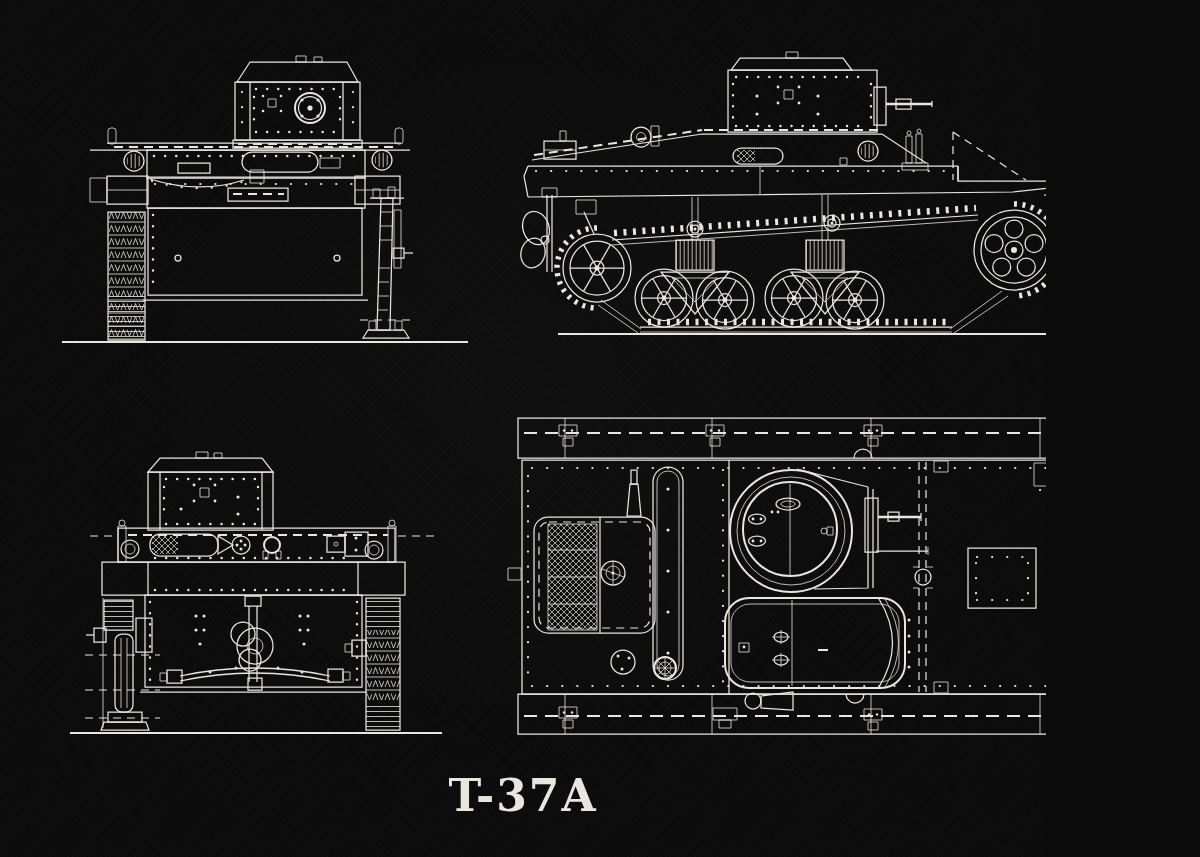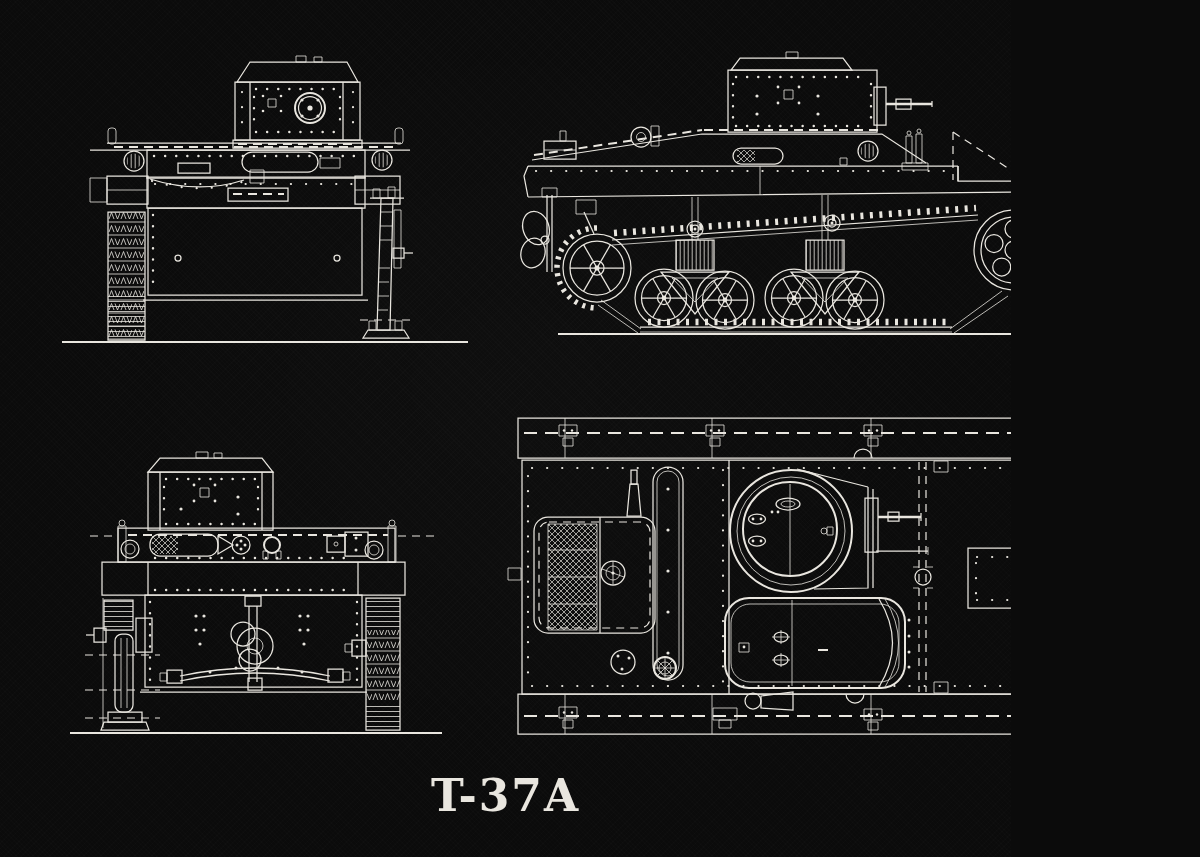--- a/index.html
+++ b/index.html
@@ -1,17 +1,17 @@
 <!DOCTYPE html>
 <html style="--bg: #0b0b0b; --line: #e9e6df;"><head>
 <meta charset="utf-8">
 <style>
   :root{ --bg:#0b0b0b; --line:#e9e6df; }
   html,body{margin:0;padding:0;background:var(--bg);}
-  .canvas{position:relative;width:1011px;height:857px;background:var(--bg);overflow:hidden;}
+  .canvas{position:relative;width:1011px;height:857px;background:var(--bg);overflow:hidden;padding-left:35px;}
   
   .canvas::before{content:"";position:absolute;inset:0;pointer-events:none;opacity:.5;
     background:
       repeating-linear-gradient(45deg, rgba(255,255,255,.022) 0 1px, transparent 1px 3px),
       repeating-linear-gradient(-45deg, rgba(255,255,255,.018) 0 1px, transparent 1px 4px),
       radial-gradient(ellipse at 50% 45%, rgba(255,255,255,.03), transparent 70%);}
   svg.art{position:absolute;left:0;top:0;}
   svg.art *{vector-effect:non-scaling-stroke;}
   .s{stroke:var(--line);fill:none;stroke-width:1.25;}
   .w2{stroke-width:2;} .w3{stroke-width:2.6;} .thin{stroke-width:.8;}

